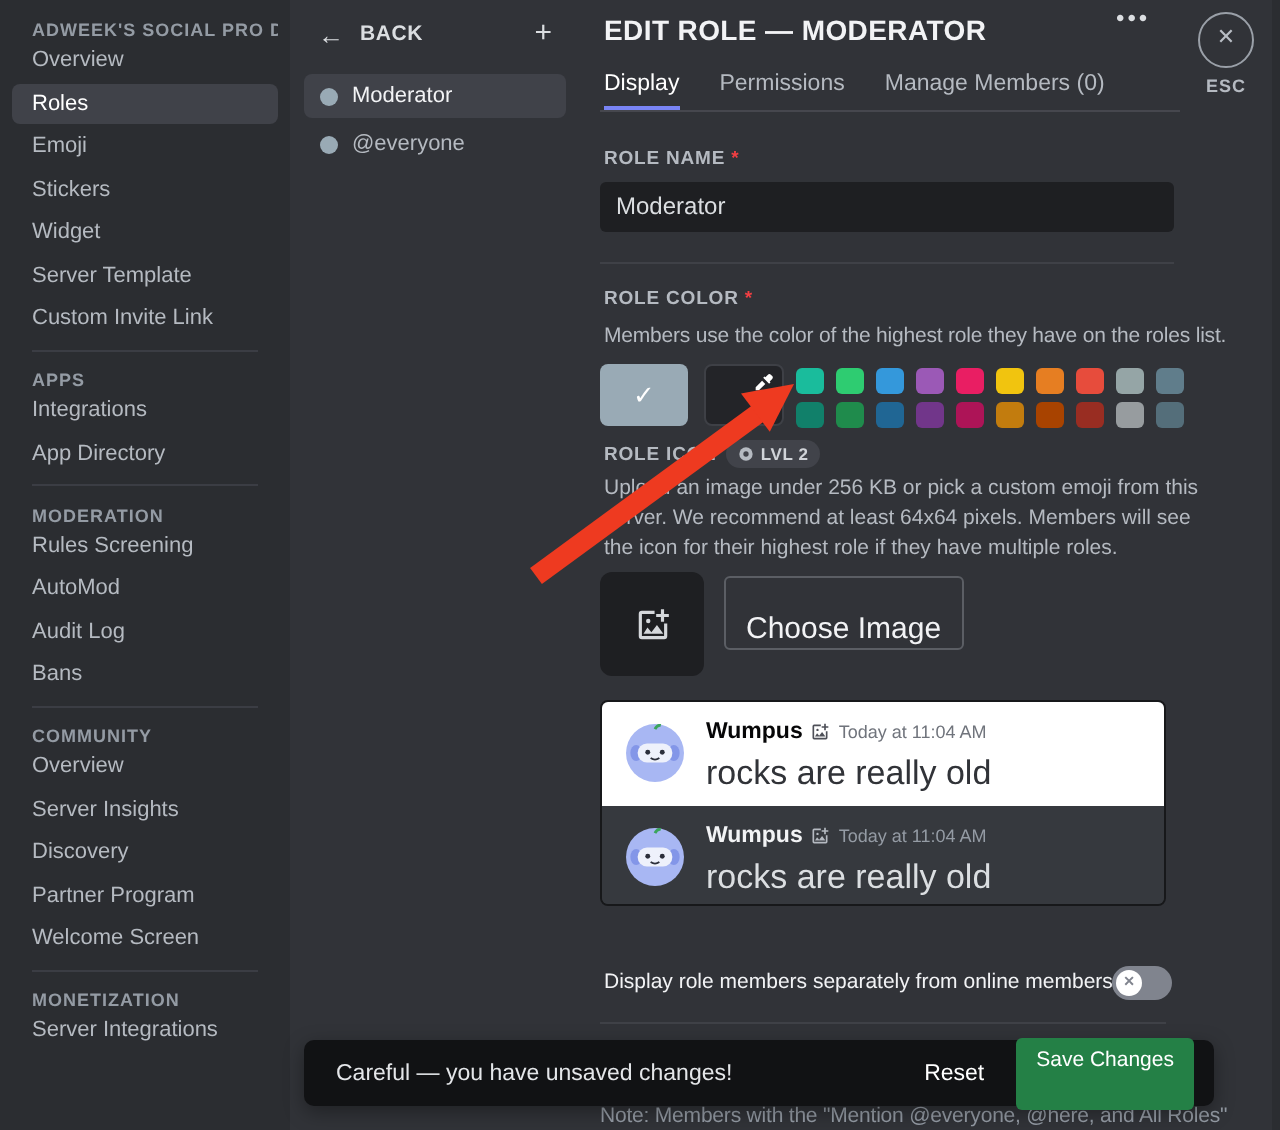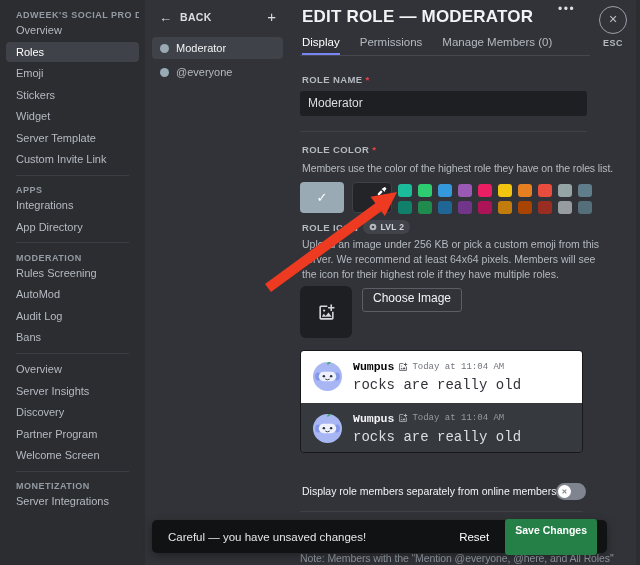--- a/index.html
+++ b/index.html
@@ -20,21 +20,21 @@
   .back-label { font-size:10.5px; font-weight:700; margin-left:8px; letter-spacing:.3px; }
   .add-role { margin-left:auto; font-size:15px; line-height:14px; font-weight:400; }
   .roles-list { margin-top:13px; }
   .role-item { display:flex; align-items:center; height:22px; margin:2px 7px; padding:0 8px; border-radius:4px; font-size:11px; color:#b5bac1; cursor:pointer; }
   .role-item.selected { background:#404249; color:#f2f3f5; }
   .role-dot { width:9px; height:9px; border-radius:50%; margin-right:7px; flex:none; }
 
   
   .main { position:absolute; left:290px; top:0; width:350px; height:565px; }
   .main > div { position:absolute; }
-  .m-title { left:12px; top:7px; font-size:17px; font-weight:700; color:#f2f3f5; letter-spacing:.2px; white-space:nowrap; }
+  .m-title { left:12px; top:7px; font-size:14px; font-weight:700; color:#f2f3f5; letter-spacing:.2px; white-space:nowrap; }
   .m-dots { left:268px; top:2px; color:#dbdee1; font-size:12px; letter-spacing:1.5px; cursor:pointer; }
   .m-close { left:309px; top:6px; width:28px; height:28px; border:1.5px solid #9aa0a8; border-radius:50%; color:#b8bdc4; font-size:11px; line-height:25px; text-align:center; cursor:pointer; }
   .m-esc { left:305px; top:38px; width:36px; text-align:center; font-size:9px; font-weight:700; color:#b5bac1; letter-spacing:.5px; }
   .m-tabs { left:12px; top:36px; display:flex; gap:20px; font-size:11.5px; color:#b5bac1; }
   .m-tab { padding-bottom:5px; cursor:pointer; white-space:nowrap; }
   .m-tab.active { color:#ffffff; border-bottom:2px solid #7984f5; }
   .m-tabline { left:10px; top:55px; width:290px; height:1px; background:#46474e; }
   .m-label { font-size:9.5px; font-weight:700; color:#b5bac1; letter-spacing:.4px; white-space:nowrap; display:flex; align-items:center; gap:5px; }
   .lab-name { left:12px; top:74px; }
   .lab-color { left:12px; top:144px; }
@@ -46,45 +46,45 @@
   .m-desc { font-size:10.5px; color:#b5bac1; }
   .color-desc { left:12px; top:162px; white-space:nowrap; letter-spacing:-.1px; }
   .icon-desc { left:12px; top:237px; width:298px; line-height:15px; }
   .sw-default { left:10px; top:182px; width:44px; height:31px; border-radius:4px; color:#fff; font-size:13px; text-align:center; line-height:31px; cursor:pointer; }
   .sw-custom { left:62px; top:182px; width:40px; height:31px; border-radius:4px; background:#232428; border:1px solid #3e4046; cursor:pointer; }
   .sw-custom svg { position:absolute; top:3px; right:4px; }
   .palette { left:108px; top:184px; display:grid; grid-template-columns:repeat(10,14px); grid-auto-rows:13px; gap:4px 6px; }
   .swatch { border-radius:3px; cursor:pointer; }
   .lvl-badge { display:inline-flex; align-items:center; gap:3px; background:#41434a; border-radius:8px; padding:2px 6px; font-size:8.5px; font-weight:700; color:#d0d3d8; letter-spacing:.3px; }
   .upload-box { left:10px; top:286px; width:52px; height:52px; background:#1e1f22; border-radius:6px; display:flex; align-items:center; justify-content:center; color:#d5d8dc; cursor:pointer; }
-  .choose-btn { left:72px; top:288px; height:24px; padding:0 10px; border:1px solid #5b5e64; border-radius:3px; font-size:12px; color:#f2f3f5; line-height:19px; cursor:pointer; white-space:nowrap; }
+  .choose-btn { left:72px; top:288px; height:37px; padding:16px 10px; border:1px solid #5b5e64; border-radius:3px; font-size:15px; color:#f2f3f5; line-height:19px; cursor:pointer; white-space:nowrap; }
 
   .preview { left:10px; top:350px; width:283px; height:103px; border:1px solid #17181a; border-radius:4px; overflow:hidden; }
-  .msg { height:51.5px; position:relative;font-family:Liberation Mono, monospace; }
+  .msg { height:51.5px; position:relative; }
   .msg.light { background:#ffffff; }
   .msg.dark { background:#36393e; }
   .avatar { position:absolute; left:12px; top:11px; width:29px; height:29px; }
   .msg-head { position:absolute; left:52px; top:9px; display:flex; align-items:center; gap:4px; white-space:nowrap; }
   .msg-name { font-size:11.5px; font-weight:700; }
   .light .msg-name { color:#060607; } .dark .msg-name { color:#f2f3f5; }
   .msg-badge { display:inline-flex; } .light .msg-badge { color:#4e5058; } .dark .msg-badge { color:#b5bac1; }
   .msg-time { font-size:9px; } .light .msg-time { color:#70747c; } .dark .msg-time { color:#949ba4; }
-  .msg-text { position:absolute; left:52px; top:26px; font-size:14px; }
+  .msg-text { position:absolute; left:52px; top:26px; font-size:17px; }
   .light .msg-text { color:#313338; } .dark .msg-text { color:#dbdee1; }
 
   .toggle-label { left:12px; top:485px; font-size:10.5px; color:#f2f3f5; white-space:nowrap; }
   .toggle { left:266px; top:483px; width:30px; height:17px; border-radius:9px; background:#80848e; cursor:pointer; }
   .knob { position:absolute; left:2px; top:2px; width:13px; height:13px; border-radius:50%; background:#ffffff; color:#80848e; font-size:7px; line-height:13px; text-align:center; font-weight:700; }
   .m-note { left:10px; top:552px; font-size:10.5px; color:#949ba4; white-space:nowrap; letter-spacing:-.1px; }
 
   
   .unsaved-bar { position:absolute; left:152px; top:520px; width:455px; height:33px; background:#111214; border-radius:5px; display:flex; align-items:center; padding:0 10px 0 16px; z-index:40; box-shadow:0 3px 10px rgba(0,0,0,.35); }
   .bar-msg { flex:1; font-size:11.5px; color:#e4e6e9; white-space:nowrap; }
   .bar-reset { font-size:11.5px; color:#ffffff; margin-right:16px; cursor:pointer; }
-  .bar-save { height:36px; padding:0 10px; border-radius:3px; font-size:10.5px; font-weight:700; color:#ffffff; line-height:23px; cursor:pointer; white-space:nowrap; }
+  .bar-save { height:36px; padding:0 10px; border-radius:3px; font-size:10.5px; font-weight:400; color:#ffffff; line-height:23px; cursor:pointer; white-space:nowrap; }
 
   .annot { position:absolute; left:0; top:0; z-index:30; pointer-events:none; }
   .scroll-track { position:absolute; right:0; top:0; width:4px; height:565px; background:#2b2d31; }
 </style>
 </head>
 <body>
 
 <div class="sidebar">
   <div class="side-header">ADWEEK'S SOCIAL PRO DAILY</div>
   <div class="side-item">Overview</div>
@@ -98,20 +98,21 @@
   <div class="side-header">APPS</div>
   <div class="side-item">Integrations</div>
   <div class="side-item">App Directory</div>
   <div class="side-divider"></div>
   <div class="side-header">MODERATION</div>
   <div class="side-item">Rules Screening</div>
   <div class="side-item">AutoMod</div>
   <div class="side-item">Audit Log</div>
   <div class="side-item">Bans</div>
   <div class="side-divider"></div>
+  <div class="side-header">COMMUNITY</div>
   <div class="side-item">Overview</div>
   <div class="side-item">Server Insights</div>
   <div class="side-item">Discovery</div>
   <div class="side-item">Partner Program</div>
   <div class="side-item">Welcome Screen</div>
   <div class="side-divider"></div>
   <div class="side-header">MONETIZATION</div>
   <div class="side-item">Server Integrations</div>
 </div>
 

